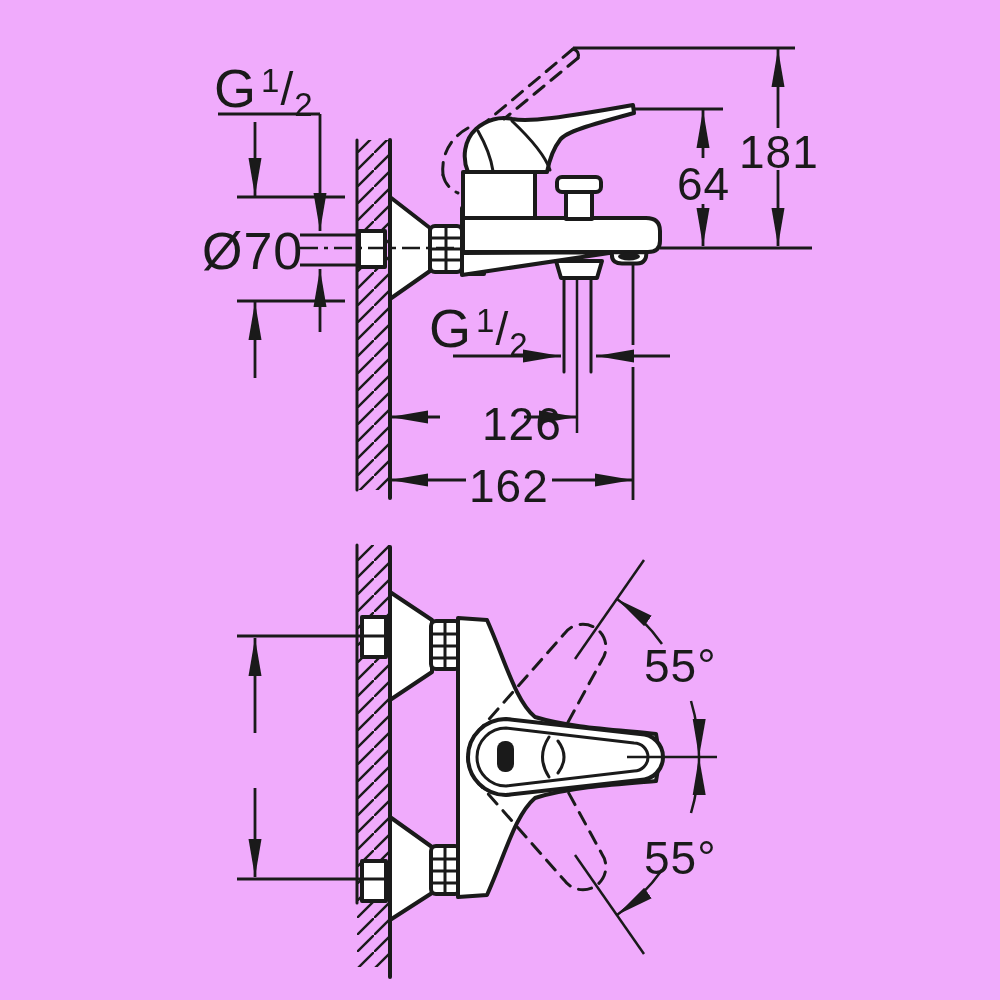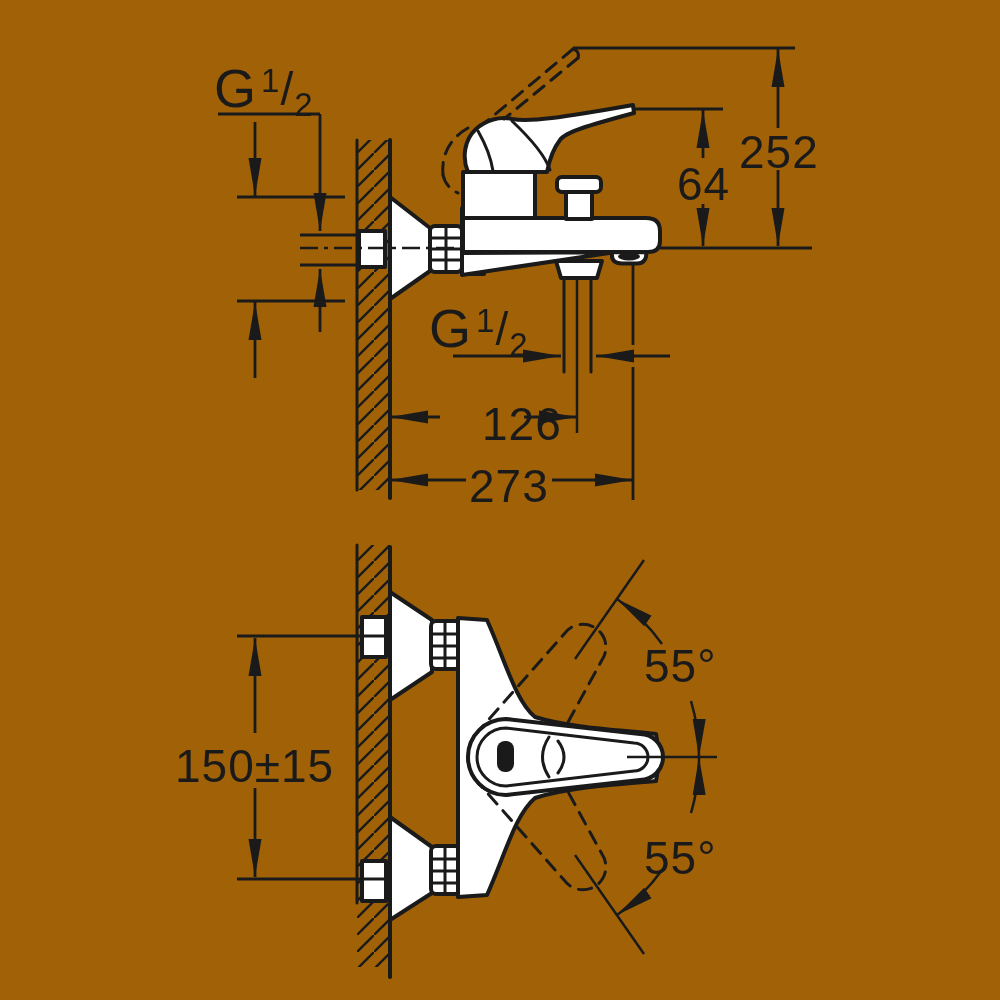--- a/index.html
+++ b/index.html
@@ -1,18 +1,18 @@
 <!DOCTYPE html>
 <html style="--ink: #1a1a1a;"><head>
 <meta charset="utf-8">
 <style>
   :root { --ink: #1a1a1a; }
   html,body { margin:0; padding:0; background:#ffffff; }
   #stage {
-    position:relative; width:1000px; height:1000px; background:#a16207;
+    position:relative; width:1000px; height:1000px; background:#f0abfc;
     overflow:hidden; font-family:"Liberation Sans", sans-serif;
   }
   svg { position:absolute; left:0; top:0; }
 
   
   .o4  { stroke:var(--ink); stroke-width:4;   fill:none; stroke-linejoin:round; stroke-linecap:round; }
   .ow  { stroke:var(--ink); stroke-width:4;   fill:#ffffff; stroke-linejoin:round; }
   .o3  { stroke:var(--ink); stroke-width:3;   fill:none; stroke-linejoin:round; stroke-linecap:round; }
   .dim { stroke:var(--ink); stroke-width:2.8; fill:none; }
   .thin{ stroke:var(--ink); stroke-width:2.5; fill:none; }
@@ -199,31 +199,31 @@
         <path d="M617,915 A193,193 0 0 0 662,870" class="thin" marker-start="url(#ah)"></path>
         <path d="M691,813 A193,193 0 0 0 699,757" class="thin" marker-end="url(#ah)"></path>
       </g>
     </g>
   </svg>
 
   <div class="lbl" style="left:214px; top:61px;">
     <span class="gl">G</span><span class="fn">1</span><span class="fs">/</span><span class="fd">2</span>
   </div>
 
+  <div class="lbl big" style="left:202px; top:225px;">Ø70</div>
 
   <div class="lbl" style="left:677px; top:161px;">64</div>
 
-  <div class="lbl" style="left:739px; top:129px;">252</div>
+  <div class="lbl" style="left:739px; top:129px;">181</div>
 
   <div class="lbl" style="left:429px; top:301px;">
     <span class="gl">G</span><span class="fn">1</span><span class="fs">/</span><span class="fd">2</span>
   </div>
 
   <div class="lbl" style="left:442px; top:401px;margin-left:40px;">126</div>
 
-  <div class="lbl" style="left:469px; top:463px;">273</div>
-
-  <div class="lbl" style="left:175px; top:743px;">150±15</div>
+  <div class="lbl" style="left:469px; top:463px;">162</div>
+
 
   <div class="lbl" style="left:644px; top:643px;">55°</div>
 
   <div class="lbl" style="left:644px; top:835px;">55°</div>
 </div>
 
 </body></html>

